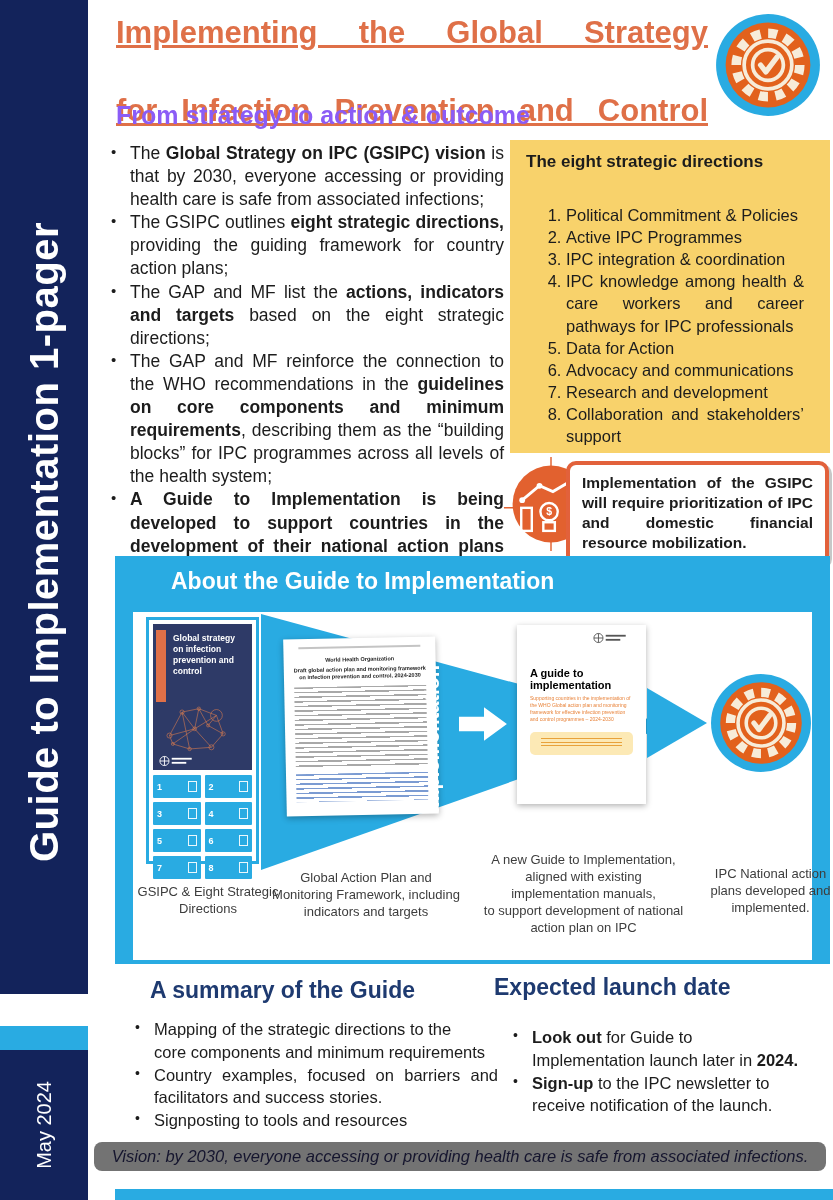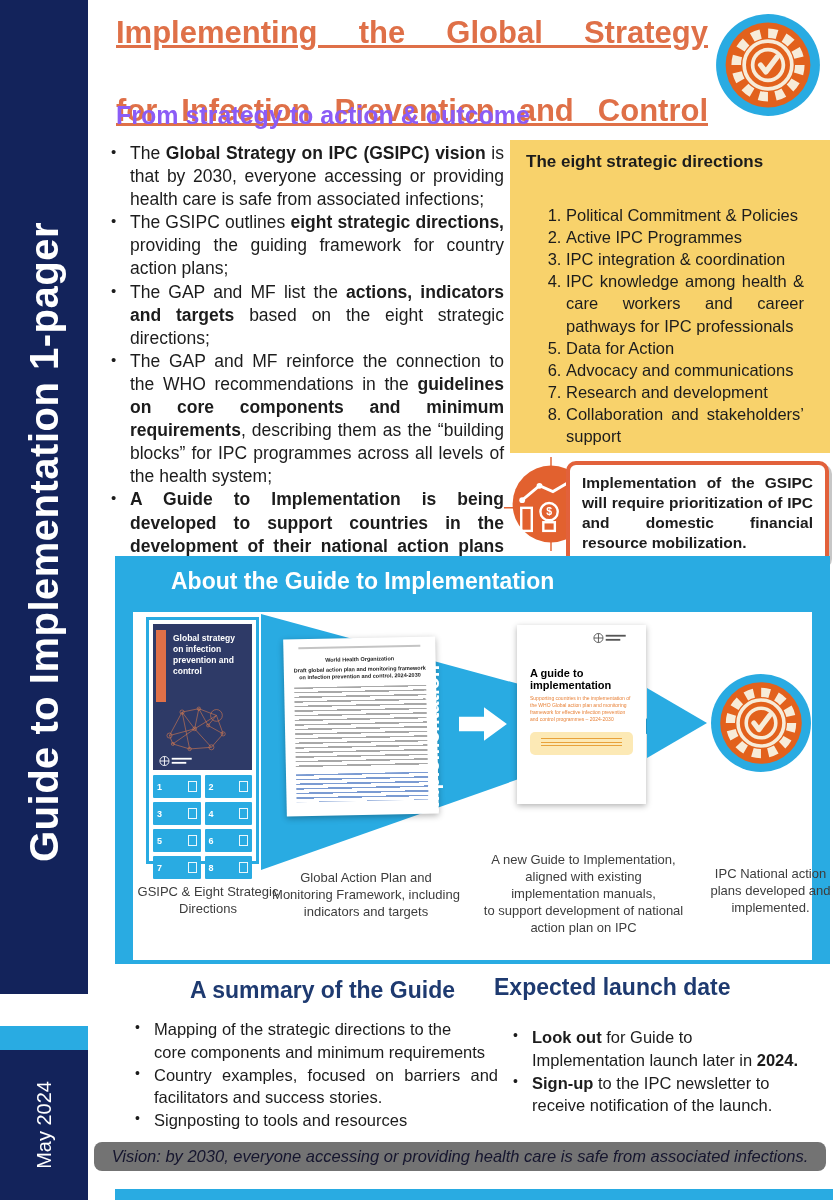--- a/index.html
+++ b/index.html
@@ -86,21 +86,21 @@
     clip-path:polygon(0 0,100% 50%,0 100%);}
   #gear-big{position:absolute;left:577px;top:58px;width:102px;height:106px;}
 
   .caption{position:absolute;font-size:13px;line-height:1.3;color:#3d3d3d;text-align:center;white-space:pre-line;}
   #caption-1{left:2px;top:272px;width:146px;}
   #caption-2{left:138px;top:258px;width:190px;}
   #caption-3{left:348px;top:240px;width:205px;}
   #caption-4{left:570px;top:254px;width:135px;}
 
   
-  #summary-heading{position:absolute;left:150px;top:977px;color:#1E3A70;font-size:23px;font-weight:bold;margin-left:40px;}
+  #summary-heading{position:absolute;left:150px;top:977px;color:#1E3A70;font-size:23px;font-weight:bold;}
   #summary-list{position:absolute;left:128px;top:1018px;width:370px;margin:0;padding:0;list-style:none;
     font-size:16.5px;line-height:1.38;color:#1c1c1c;}
   #summary-list li{position:relative;padding-left:26px;text-align:justify;white-space:pre-line;}
   #summary-list li::before{content:"\2022";position:absolute;left:7px;font-size:14px;}
 
   #launch-heading{position:absolute;left:494px;top:974px;color:#1E3A70;font-size:23px;font-weight:bold;}
   #launch-list{position:absolute;left:506px;top:1026px;width:325px;margin:0;padding:0;list-style:none;
     font-size:16.5px;line-height:1.38;color:#1c1c1c;}
   #launch-list li{position:relative;padding-left:26px;white-space:pre-line;}
   #launch-list li::before{content:"\2022";position:absolute;left:7px;font-size:14px;}

